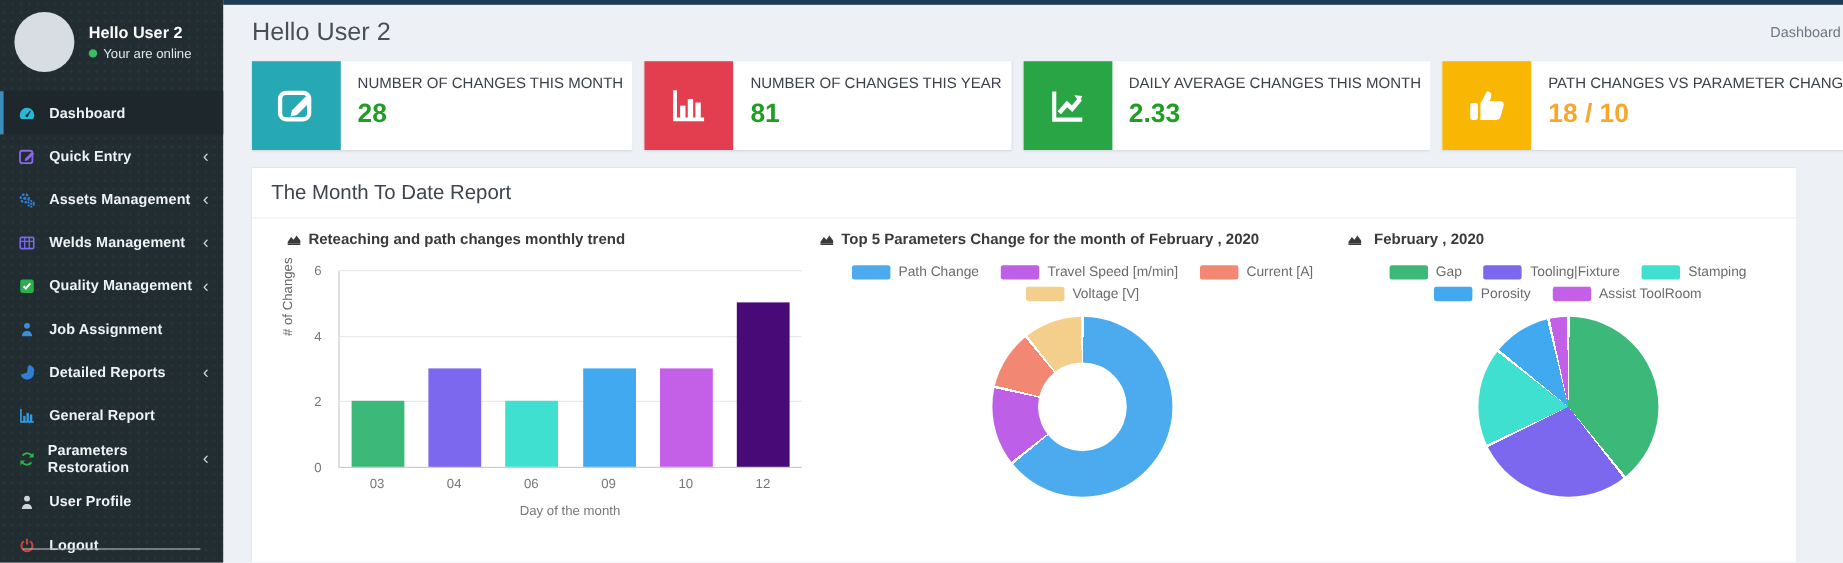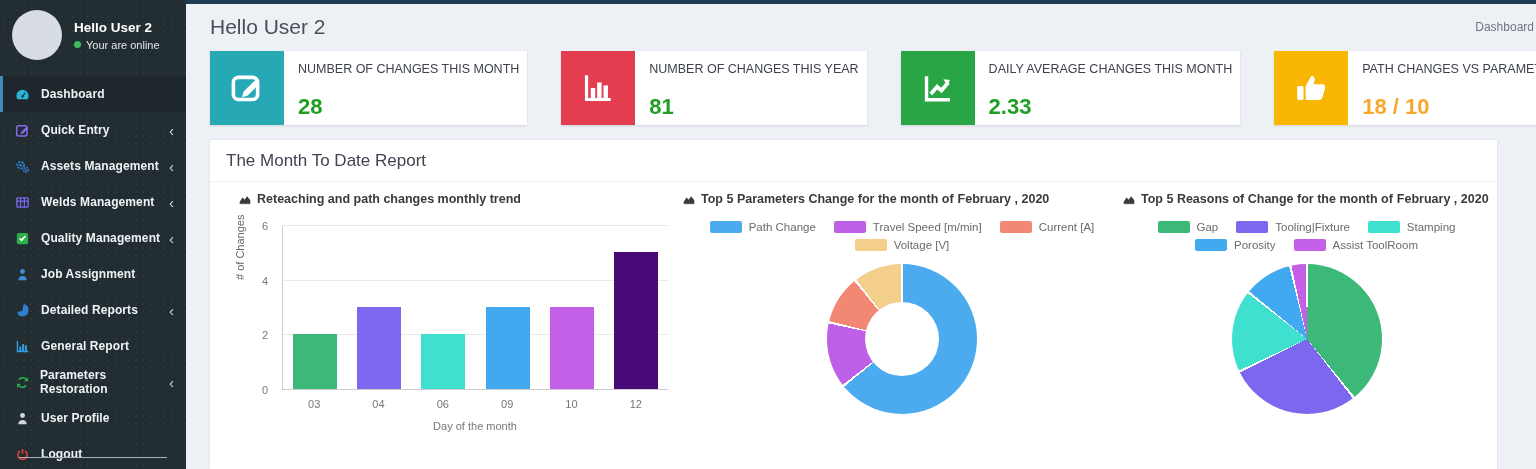--- a/index.html
+++ b/index.html
@@ -24,28 +24,28 @@
   .s-label { margin-left:8px; font-size:12px; font-weight:bold; color:#eef3f5; letter-spacing:.1px; }
   .chev { margin-left:auto; color:#cfd6dc; font-size:15px; line-height:1; padding-right:2px; }
   .side-divider { position:absolute; bottom:11px; left:10%; width:80%; border-top:1px solid #a9b2b8; }
 
   
   .main { flex:1; display:flex; flex-direction:column; border-top:4px solid #1f3b53; min-width:0; }
   .page-header { display:flex; justify-content:space-between; align-items:flex-start; padding:11px 2px 4px 24px; }
   .page-title { font-size:21px; color:#4a4e57; }
   .breadcrumb { font-size:12px; color:#6f7680; padding-top:5px; white-space:nowrap; }
 
-  .cards-row { display:flex; gap:34px; margin:8px 13px 0 24px; }
+  .cards-row { display:flex; gap:10px; margin:8px 13px 0 24px; }
   .card { flex:1; height:74px; background:#fff; display:flex; box-shadow:0 1px 2px rgba(0,0,0,.12); }
   .card-icon { width:74px; min-width:74px; height:74px; color:#fff; display:flex; align-items:center; justify-content:center;
     background-image: radial-gradient(rgba(255,255,255,0.12) 1px, transparent 1px); background-size:7px 7px; }
   .card-icon svg { width:34px; height:34px; }
   .card-body { padding:11px 8px 0 14px; overflow:hidden; }
   .card-label { font-size:12.5px; color:#3c414b; white-space:nowrap; }
-  .card-value { font-size:22px; font-weight:bold; margin-top:18px; }
+  .card-value { font-size:22px; font-weight:bold; margin-top:6px; }
 
   .panel { flex:1; background:#fff; margin:14px 39px 0 24px; box-shadow:0 1px 2px rgba(0,0,0,.1);
     border-top:1px solid #e4e8ec; display:flex; flex-direction:column; min-height:0; }
   .panel-header { padding:11px 16px 10px; font-size:17px; font-weight:400; color:#3f4450; border-bottom:1px solid #f1f1f1; }
   .charts-row { display:flex; padding:10px 6px 0 20px; flex:1; min-height:0; }
   .chart-col { min-width:0; }
   .col-bar { width:452px; padding-left:8px; }
   .col-donut { width:440px; }
   .col-pie { flex:1; }
 
@@ -355,21 +355,20 @@
           </div>
         <div class="circle donut" id="donut" style="background: conic-gradient(rgb(255, 255, 255) 0deg, rgb(255, 255, 255) 0.9deg, rgb(75, 171, 238) 0.9deg, rgb(75, 171, 238) 230.529deg, rgb(255, 255, 255) 230.529deg, rgb(255, 255, 255) 231.429deg, rgb(255, 255, 255) 231.429deg, rgb(255, 255, 255) 232.329deg, rgb(190, 95, 232) 232.329deg, rgb(190, 95, 232) 281.957deg, rgb(255, 255, 255) 281.957deg, rgb(255, 255, 255) 282.857deg, rgb(255, 255, 255) 282.857deg, rgb(255, 255, 255) 283.757deg, rgb(242, 135, 116) 283.757deg, rgb(242, 135, 116) 320.529deg, rgb(255, 255, 255) 320.529deg, rgb(255, 255, 255) 321.429deg, rgb(255, 255, 255) 321.429deg, rgb(255, 255, 255) 322.329deg, rgb(244, 207, 139) 322.329deg, rgb(244, 207, 139) 359.1deg, rgb(255, 255, 255) 359.1deg, rgb(255, 255, 255) 360deg);"></div>
       </div>
 
       <div class="chart-col col-pie">
         <div class="chart-title">
           <svg viewBox="0 0 16 16" fill="currentColor">
               <path d="M1.5 12.5v-1.8L5 5.5l2.6 2.8 3-4.3 3.9 5v3.5z"></path>
               <path d="M1.5 13.7h13v-1.1h-13z"></path>
             </svg>
-          <span>Top 5 Reasons of Change for the month of </span>
           <b>February , 2020</b>
         </div>
         <div class="legend" id="legend-pie">
             <span class="lg-item">
               <span class="swatch" style="background: rgb(60, 184, 120);"></span>
               <span class="lg-text">Gap</span>
             </span>
             <span class="lg-item">
               <span class="swatch" style="background: rgb(123, 104, 238);"></span>
               <span class="lg-text">Tooling|Fixture</span>

